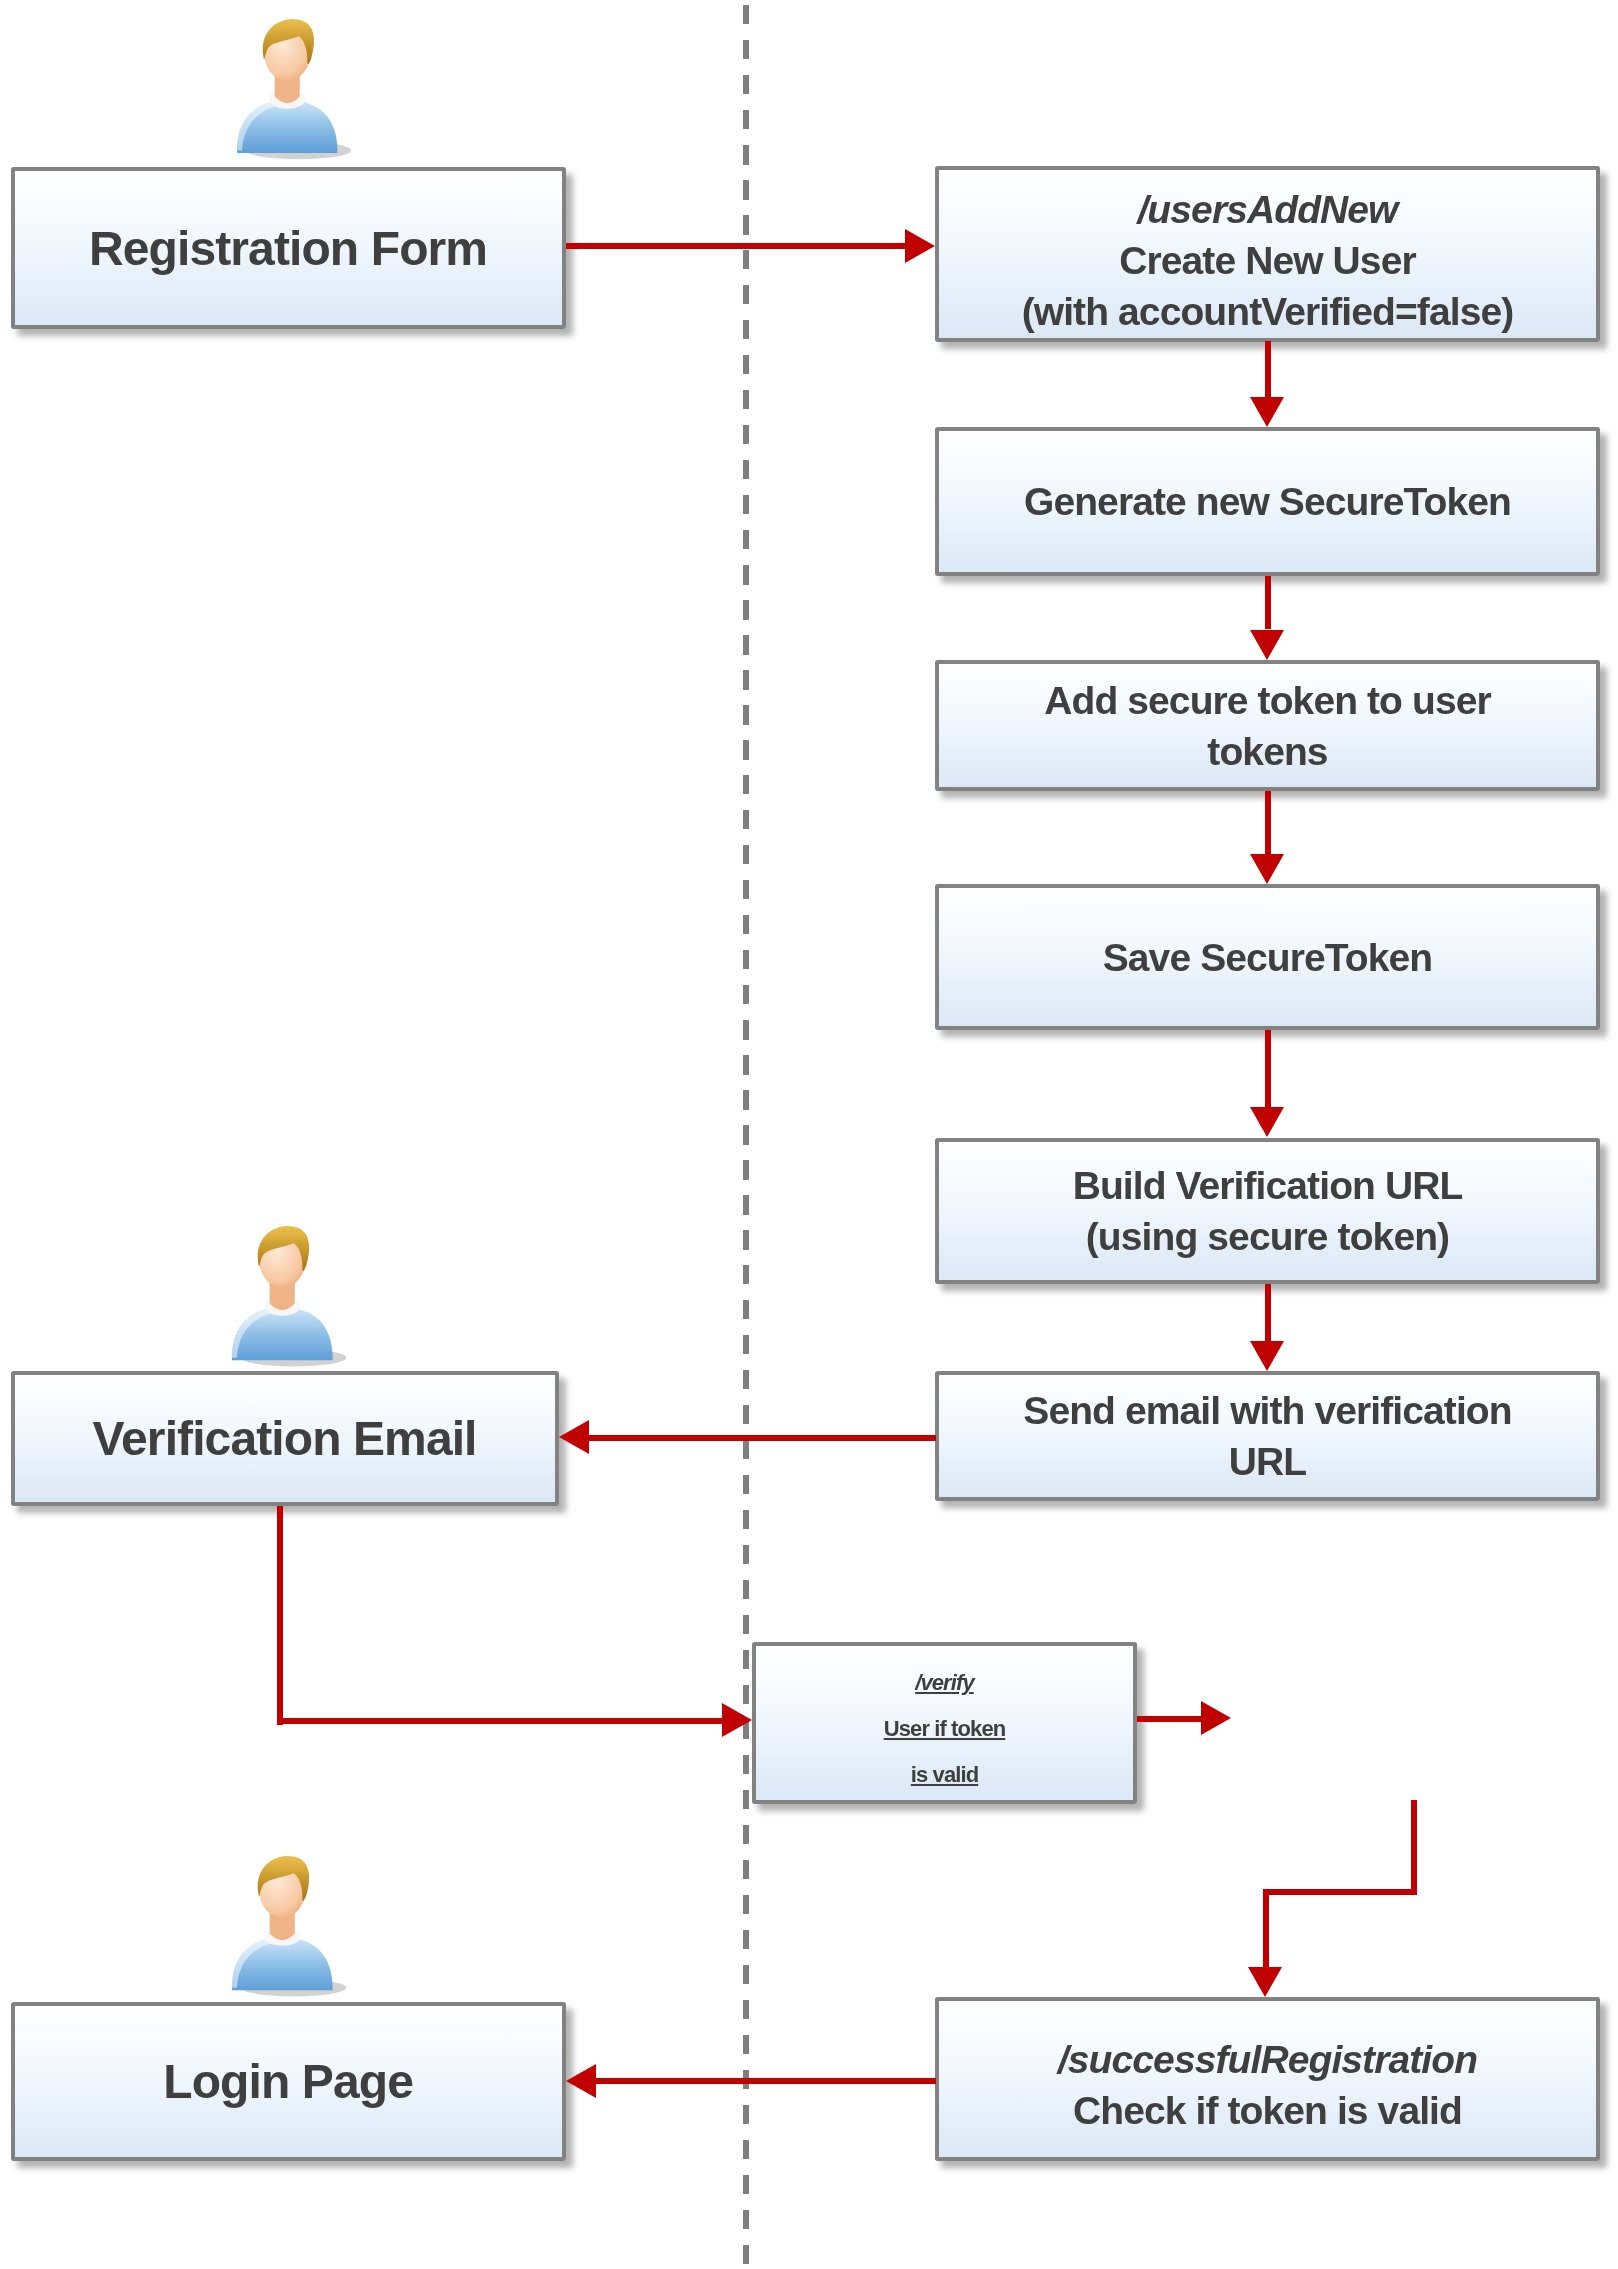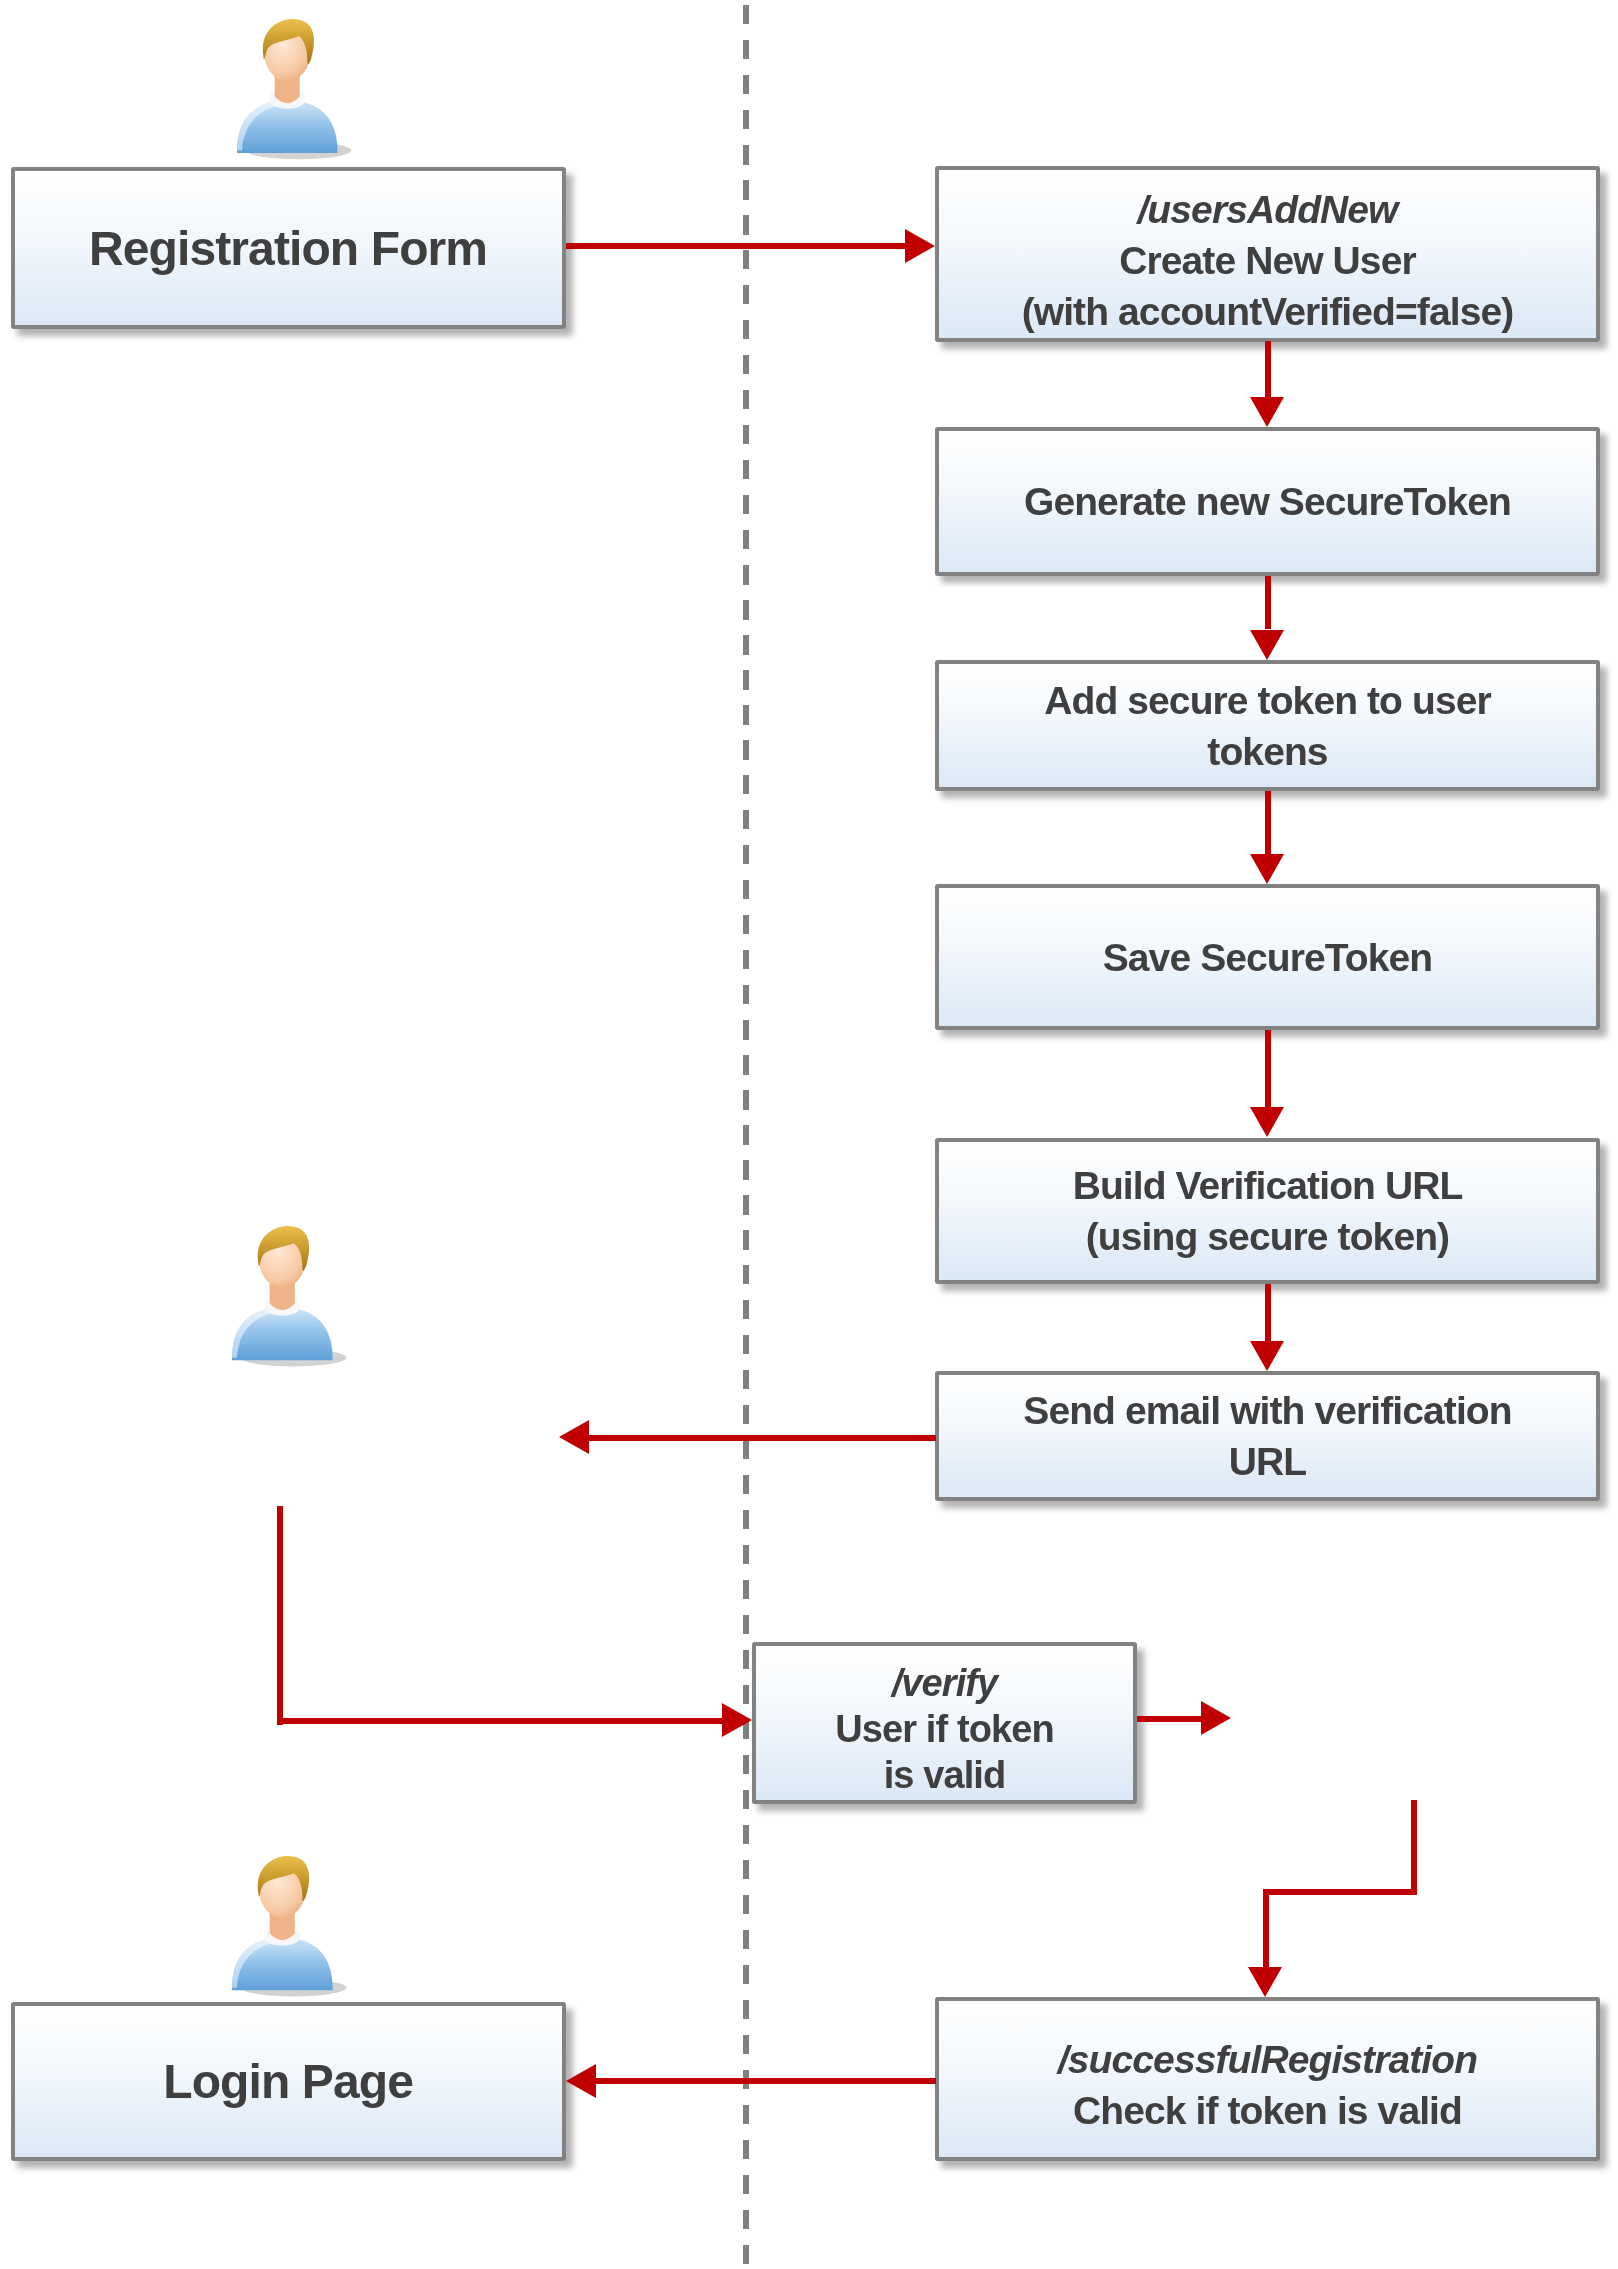--- a/index.html
+++ b/index.html
@@ -12,21 +12,21 @@
   .divider{position:absolute;left:743px;top:5.3px;width:6.2px;height:2265px;
            background:repeating-linear-gradient(180deg,var(--divider) 0 19.5px,transparent 19.5px 35px);}
   .node{position:absolute;box-sizing:border-box;
         background:linear-gradient(180deg,var(--fillTop) 0%,#f2f7fc 45%,var(--fillBot) 100%);
         border:4.4px solid var(--border);border-radius:2.7px;
         box-shadow:6.2px 7px 6.2px rgba(0,0,0,0.30);
         display:flex;align-items:center;justify-content:center;text-align:center;}
   .label{font-weight:bold;color:var(--text);letter-spacing:-0.9px;}
   .xl{font-size:48px;text-align:center;}
   .lg{font-size:39px;line-height:51px;}
-  .md{font-size:38px;line-height:46px;}
+  .md{font-size:22px;line-height:46px;text-decoration:underline;}
   .ln{display:block;}
   .it{font-style:italic;margin-top:12px;}
   .h{position:absolute;height:6.2px;background:var(--arrow);}
   .v{position:absolute;width:6.2px;background:var(--arrow);}
   .tr{position:absolute;width:0;height:0;}
   .tr.right{border-top:17.7px solid transparent;border-bottom:17.7px solid transparent;border-left:30px solid var(--arrow);}
   .tr.left{border-top:17.7px solid transparent;border-bottom:17.7px solid transparent;border-right:30px solid var(--arrow);}
   .tr.down{border-left:17.7px solid transparent;border-right:17.7px solid transparent;border-top:30px solid var(--arrow);}
   .persona{position:absolute;}
 </style>
@@ -72,20 +72,23 @@
       <use href="#persona"></use>
     </svg>
   <svg class="persona" style="left:208px;top:1847px;width:151px;height:153px" viewBox="0 0 170 172" width="151" height="153">
       <use href="#persona"></use>
     </svg>
 
   <div class="node" style="left:10.6px;top:167px;width:555px;height:162px">
     <div class="label xl">Registration Form</div>
   </div>
 
+  <div class="node" style="left:10.6px;top:1371px;width:548px;height:135px">
+    <div class="label xl">Verification Email</div>
+  </div>
 
   <div class="node" style="left:10.6px;top:2002px;width:555px;height:159px">
     <div class="label xl">Login Page</div>
   </div>
 
   <div class="node" style="left:935px;top:166px;width:665px;height:176px">
     <div class="label lg">
       <span class="ln it">/usersAddNew</span>
       <span class="ln">Create New User</span>
       <span class="ln">(with accountVerified=false)</span>

